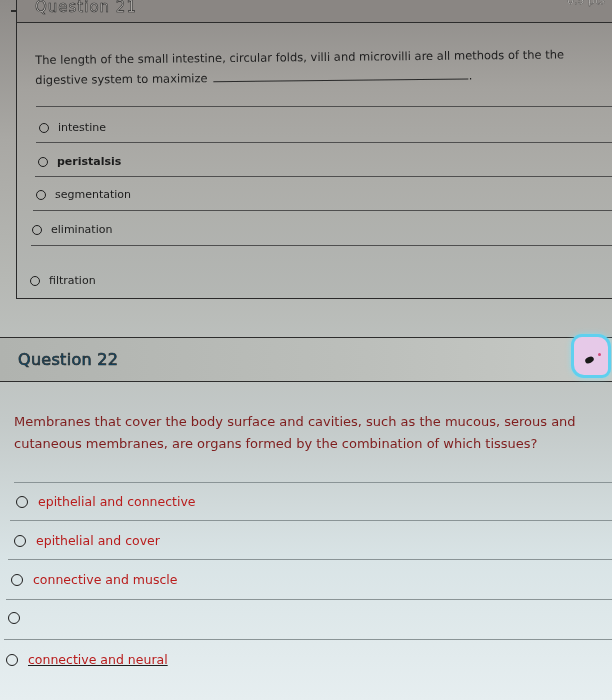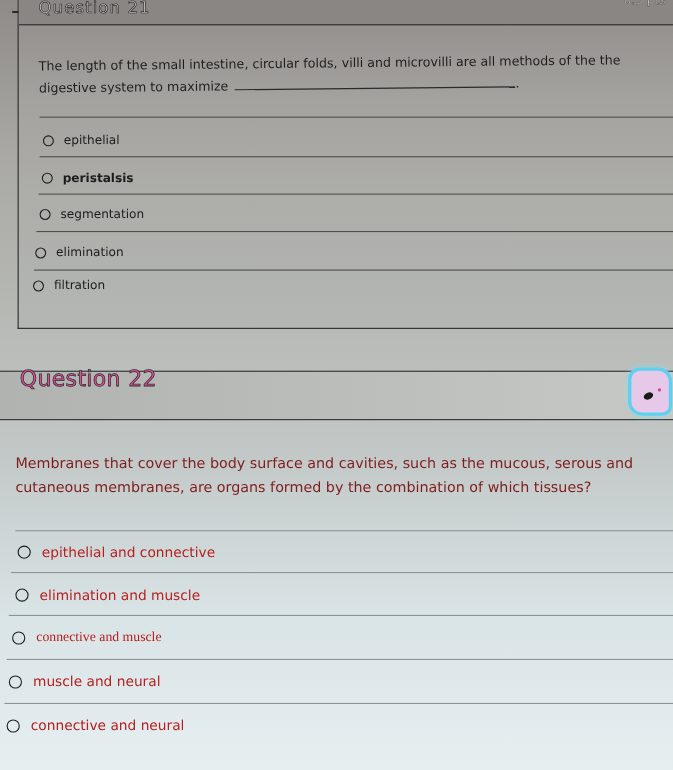--- a/index.html
+++ b/index.html
@@ -124,23 +124,23 @@
       position: absolute;
       left: 0;
       top: 338px;
       width: 612px;
       height: 43px;
       background: linear-gradient(90deg, #b0b3af 0%, #bcbfbb 60%, #c6c9c5 100%);
     }
     .q22-title {
       position: absolute;
       left: 18px;
-      top: 332px;
-      font-size: 20px;
-      color: #ec4899;
+      top: 350px;
+      font-size: 16px;
+      color: #0c4a6e;
       -webkit-text-stroke: 0.7px #2c3030;
       letter-spacing: 0.3px;
     }
     .flag-icon {
       position: absolute;
       left: 574px;
       top: 337px;
       width: 34px;
       height: 38px;
       border-radius: 8px 10px 6px 10px;
@@ -190,21 +190,21 @@
 
   <div class="q21-text">
     <span>The length of the small intestine, circular folds, villi and microvilli are all methods of the the</span><br>
     <span>digestive system to maximize</span><span class="blank-line"></span><span>.</span>
   </div>
 
   <div class="q-divider" style="left:19px; top:106px; width:590px;"></div>
 
   <label class="option" style="left:22px; top:121px;">
     <span class="radio"></span>
-    <span class="opt-label">epithelial</span>
+    <span class="opt-label">intestine</span>
   </label>
   <div class="q-divider" style="left:19px; top:142px; width:590px;"></div>
 
   <label class="option" style="left:21px; top:155px;font-weight:bold;">
     <span class="radio"></span>
     <span class="opt-label">peristalsis</span>
   </label>
   <div class="q-divider" style="left:18px; top:176px; width:592px;"></div>
 
   <label class="option" style="left:19px; top:188px;align-items:center;">
@@ -212,21 +212,21 @@
     <span class="opt-label">segmentation</span>
   </label>
   <div class="q-divider" style="left:16px; top:210px; width:594px;"></div>
 
   <label class="option" style="left:15px; top:223px;">
     <span class="radio"></span>
     <span class="opt-label">elimination</span>
   </label>
   <div class="q-divider" style="left:14px; top:245px; width:596px;"></div>
 
-  <label class="option" style="left:13px; top:253px;">
+  <label class="option" style="left:13px; top:274px;">
     <span class="radio"></span>
     <span class="opt-label">filtration</span>
   </label>
 </div>
 
 <div class="q22">
   <div class="q22-header-band"></div>
   <div class="q22-header-top"></div>
   <div class="q22-header-bottom"></div>
   <span class="q22-title">Question 22</span>
@@ -241,33 +241,32 @@
   <div class="q-divider" style="left:14px; top:482px; width:598px; background:#8a9496;"></div>
 
   <label class="option" style="left:16px; top:494px;">
     <span class="radio"></span>
     <span class="opt-label">epithelial and connective</span>
   </label>
   <div class="q-divider" style="left:10px; top:520px; width:602px; background:#8a9496;"></div>
 
   <label class="option" style="left:14px; top:533px;">
     <span class="radio"></span>
-    <span class="opt-label">elimination and muscle</span>
+    <span class="opt-label">epithelial and cover</span>
   </label>
   <div class="q-divider" style="left:8px; top:559px; width:604px; background:#8a9496;"></div>
 
-  <label class="option" style="left:11px; top:572px;font-family:Liberation Serif, serif;">
+  <label class="option" style="left:11px; top:572px;">
     <span class="radio"></span>
     <span class="opt-label">connective and muscle</span>
   </label>
   <div class="q-divider" style="left:6px; top:599px; width:606px; background:#8a9496;"></div>
 
   <label class="option" style="left:8px; top:612px;">
     <span class="radio"></span>
-    <span class="opt-label">muscle and neural</span>
   </label>
   <div class="q-divider" style="left:4px; top:639px; width:608px; background:#8a9496;"></div>
 
-  <label class="option" style="left:6px; top:652px;">
+  <label class="option" style="left:6px; top:652px;text-decoration:underline;">
     <span class="radio"></span>
     <span class="opt-label">connective and neural</span>
   </label>
 </div>
 
 </body></html>

